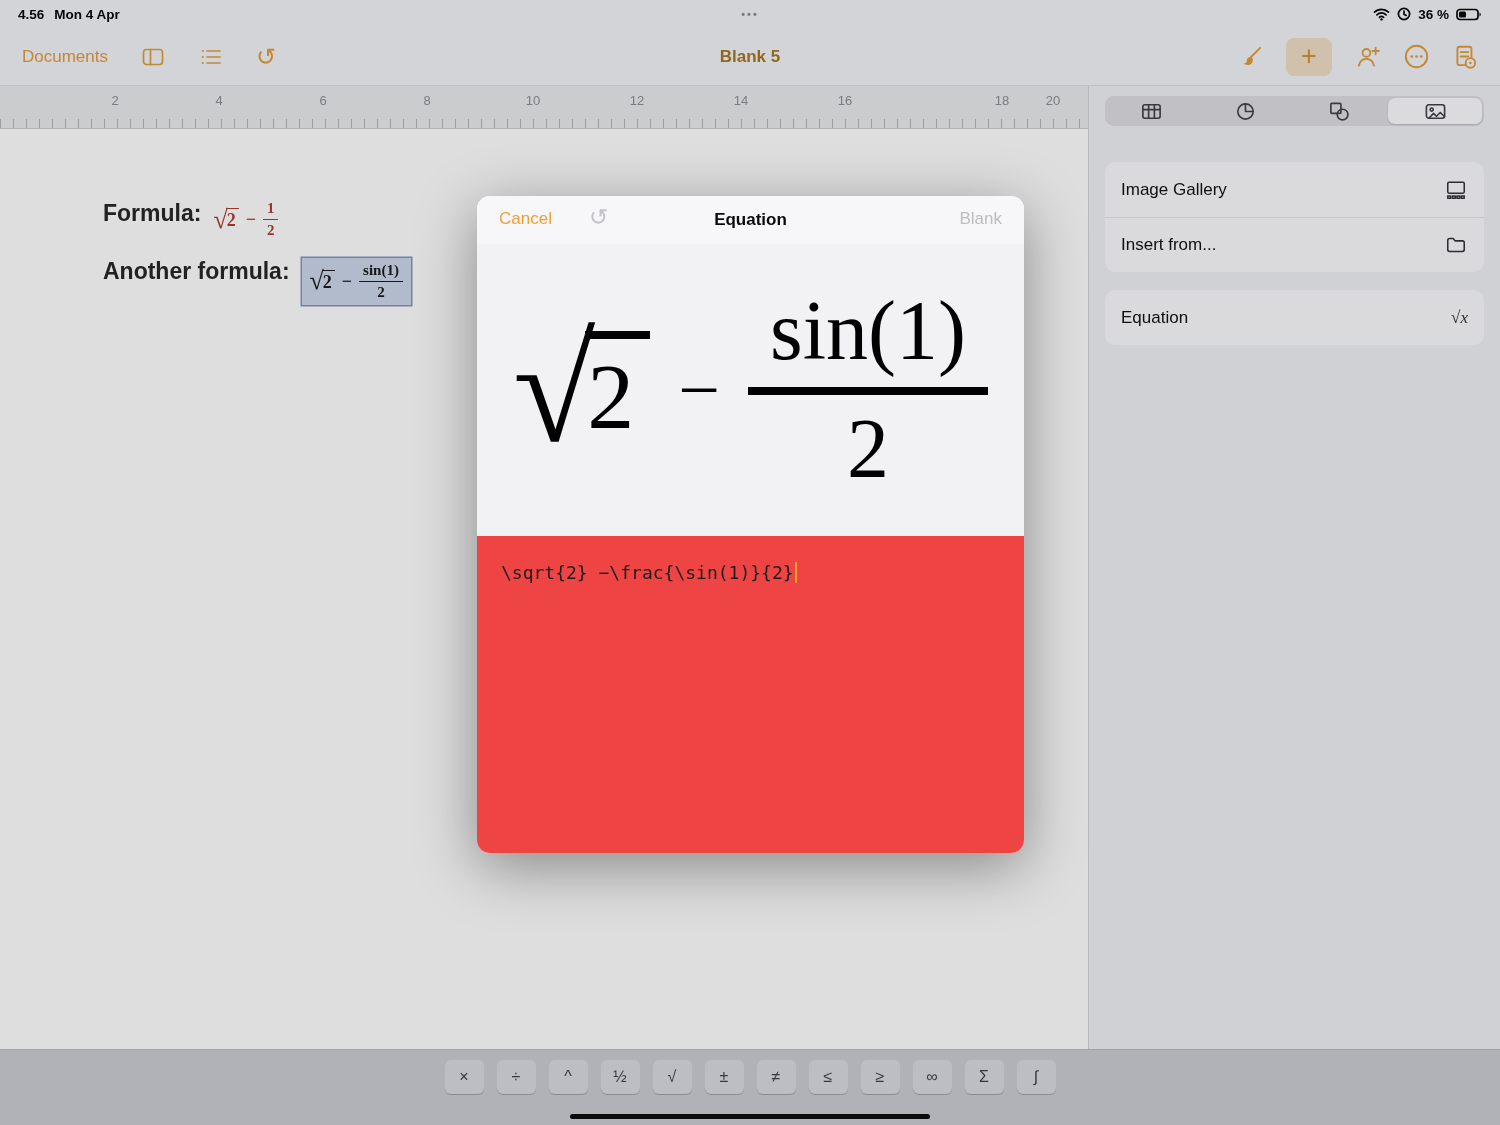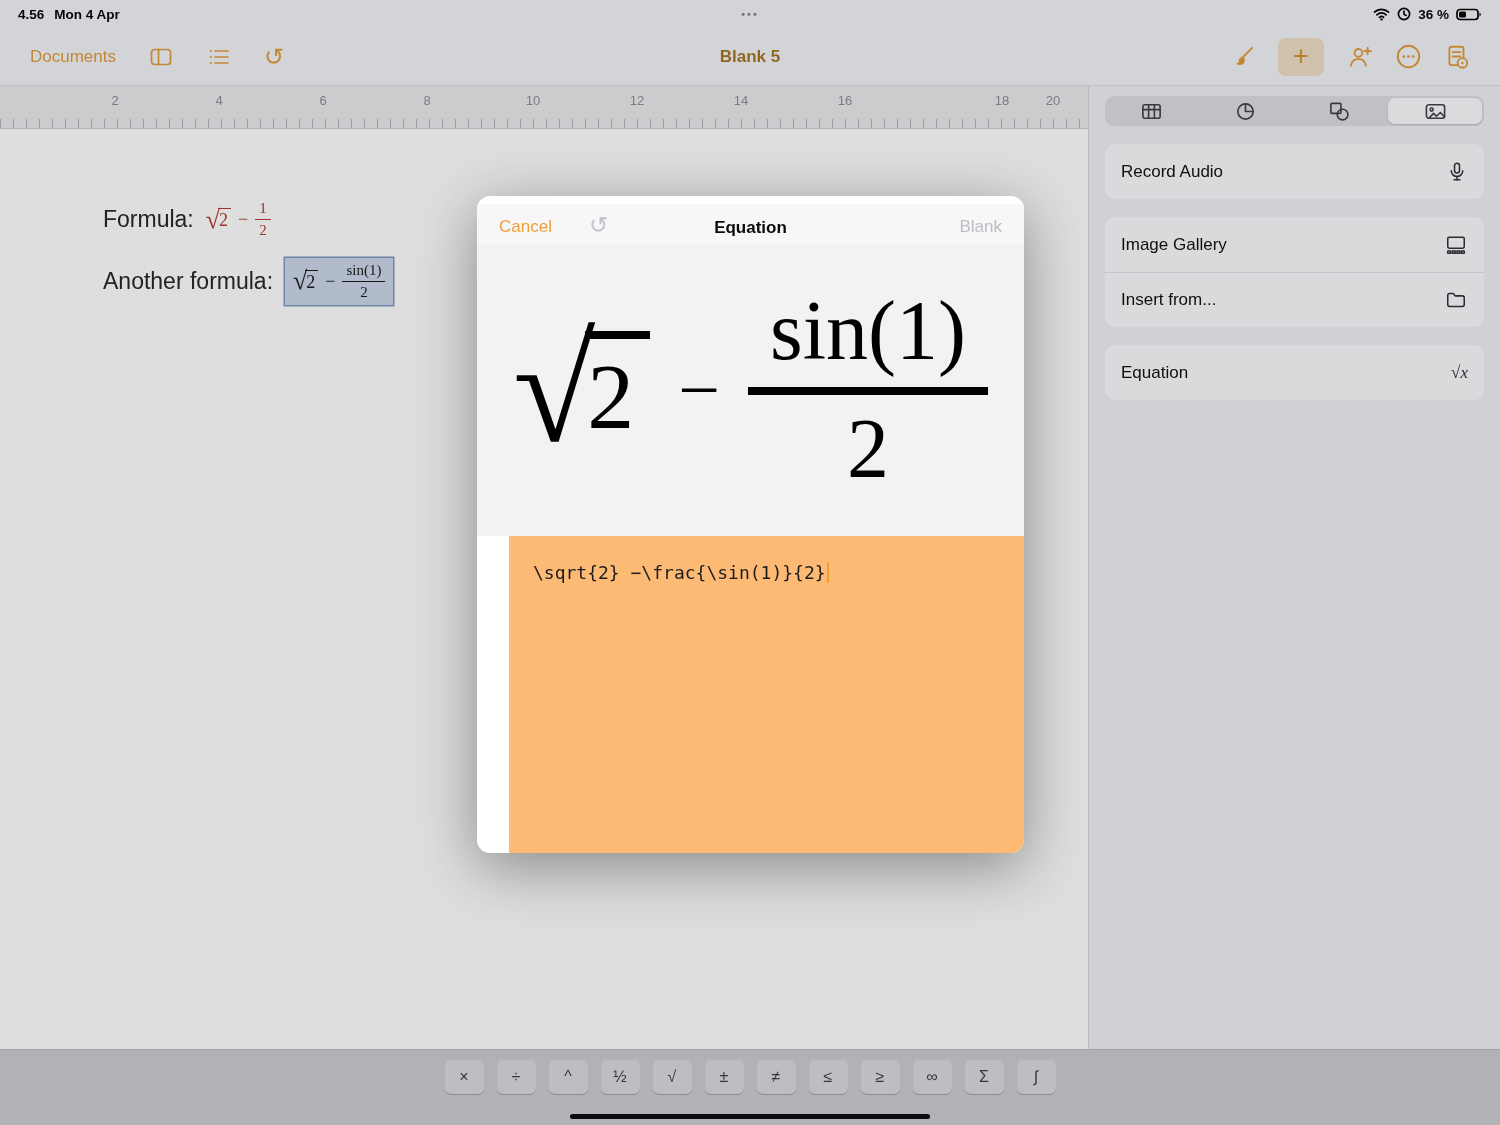--- a/index.html
+++ b/index.html
@@ -11,21 +11,21 @@
     align-items:center;justify-content:space-between;padding:0 18px;box-sizing:border-box;
     font-size:13.5px;font-weight:700;color:#000;}
   .sb-left{display:flex;gap:10px;align-items:center;}
   .sb-center{position:absolute;left:50%;transform:translateX(-50%);color:#8a8a8e;
     font-size:11px;letter-spacing:2px;font-weight:700;}
   .sb-right{display:flex;gap:7px;align-items:center;}
   .sb-right svg{display:block;}
 
   
   .toolbar{position:absolute;top:28px;left:0;right:0;height:58px;display:flex;
-    align-items:center;padding:0 30px;box-sizing:border-box;border-bottom:1px solid #dcdce0;}
+    align-items:center;padding:0 22px;box-sizing:border-box;border-bottom:1px solid #dcdce0;}
   .tb-left{display:flex;align-items:center;gap:32px;}
   .tb-docs{font-size:17px;color:#e09a38;cursor:default;}
   .tb-icon{color:#e09a38;display:flex;align-items:center;justify-content:center;}
   .tb-undo{font-size:24px;line-height:1;color:#e09a38;}
   .tb-title{position:absolute;left:50%;transform:translateX(-50%);font-size:17px;
     font-weight:700;color:#a4741f;}
   .tb-right{margin-left:auto;display:flex;align-items:center;gap:22px;}
   .plus-btn{width:46px;height:38px;border-radius:8px;background:rgba(228,160,61,0.28);
     display:flex;align-items:center;justify-content:center;font-size:27px;color:#d08f2e;
     font-weight:400;}
@@ -33,62 +33,62 @@
   
   .ruler{position:absolute;top:86px;left:0;width:1088px;height:42px;background:#e9eaec;
     border-bottom:1px solid #cdced2;}
   .ruler-ticks{position:absolute;left:0;right:0;bottom:0;height:9px;
     background:repeating-linear-gradient(to right,#b4b4b8 0 1px,transparent 1px 13px);}
   .ruler-num{position:absolute;top:7px;transform:translateX(-50%);font-size:13px;color:#8c8c90;}
 
   
   .canvas{position:absolute;top:129px;left:0;width:1088px;bottom:75px;background:#ffffff;}
   .doc-content{position:absolute;left:103px;top:200px;}
-  .doc-line{display:flex;align-items:center;gap:12px;}
+  .doc-line{display:flex;gap:12px;font-weight:bold;}
   .doc-line + .doc-line{margin-top:18px;}
   .doc-label{font-size:23px;color:#232323;}
   .inline-math{display:inline-flex;align-items:center;font-family:"Liberation Serif",serif;}
   .red{color:#b0392a;}
   .i-rad-sign{font-size:26px;line-height:1;}
   .i-rad-body{font-size:18px;line-height:1.1;border-top:1.5px solid currentColor;
     padding:2px 3px 0 1px;margin-left:-2px;}
   .i-op{font-size:18px;margin:0 7px;}
   .i-frac{display:inline-flex;flex-direction:column;align-items:center;font-size:15px;line-height:1.15;}
   .i-num{border-bottom:1.5px solid currentColor;padding:0 4px 2px;}
   .i-den{padding-top:2px;}
   .selection{background:rgba(140,165,205,0.45);box-shadow:0 0 0 1.5px #7d97bd;
     padding:4px 8px;color:#161616;}
 
   
   .dim{position:absolute;inset:0;background:rgba(35,35,40,0.15);z-index:50;pointer-events:none;}
 
   
   .dialog{position:absolute;left:477px;top:196px;width:547px;height:657px;background:#fff;
     border-radius:13px;box-shadow:0 14px 60px rgba(0,0,0,0.38);z-index:100;overflow:hidden;}
-  .dlg-header{position:absolute;top:8px;left:0;right:0;height:48px;background:#f7f7f9;}
+  .dlg-header{position:absolute;top:0;left:0;right:0;height:48px;background:#f7f7f9;}
   .dlg-cancel{position:absolute;left:22px;top:13px;font-size:17px;color:#ef9f35;}
   .dlg-undo{position:absolute;left:112px;top:10px;font-size:23px;color:#c3c3c7;line-height:1;}
   .dlg-title{position:absolute;left:0;right:0;text-align:center;line-height:48px;
     font-size:17px;font-weight:700;color:#0b0b0c;}
   .dlg-update{position:absolute;right:22px;top:13px;font-size:17px;color:#bdbdc1;}
   .eq-preview{position:absolute;top:48px;left:0;right:0;height:292px;background:#f2f2f4;
     display:flex;align-items:center;justify-content:center;
     font-family:"Liberation Serif",serif;color:#000;}
   .rad{display:flex;align-items:flex-start;}
   .rad-sign{font-size:150px;line-height:0.95;}
   .rad-body{font-size:94px;line-height:1;border-top:8px solid #000;
     padding:10px 16px 0 2px;margin-left:-10px;margin-top:12px;}
   .op{font-size:74px;margin:0 28px;align-self:center;}
   .frac{display:flex;flex-direction:column;align-items:center;align-self:center;}
   .frac-num{font-size:84px;line-height:1;padding:0 22px 14px;}
   .frac-bar{height:8px;background:#000;width:100%;}
   .frac-den{font-size:84px;line-height:1;padding-top:12px;}
-  .latex-area{position:absolute;top:340px;left:0;right:0;bottom:0;background:#fdba74;
+  .latex-area{position:absolute;top:340px;left:0;right:0;bottom:0;background:#ef4444;
     padding:26px 24px;box-sizing:border-box;font-family:"DejaVu Sans Mono",monospace;
-    font-size:18px;color:#1c1c1e;white-space:pre;margin-left:32px;}
+    font-size:18px;color:#1c1c1e;white-space:pre;}
   .caret{display:inline-block;width:2px;height:21px;background:#ef9f35;
     vertical-align:-4px;margin-left:1px;}
 
   
   .sidepanel{position:absolute;left:1088px;right:0;top:86px;bottom:75px;background:#eef0f2;
     border-left:1px solid #d4d4d8;padding:10px 16px;box-sizing:border-box;}
   .segmented{height:30px;background:#dcdce1;border-radius:9px;display:flex;}
   .seg{flex:1;display:flex;align-items:center;justify-content:center;color:#3e3e44;}
   .seg.selected{background:#fcfcfd;border-radius:7px;margin:2px;
     box-shadow:0 1px 2px rgba(0,0,0,0.14);}
@@ -273,31 +273,20 @@
       <div class="seg selected">
         <svg width="23" height="23" viewBox="0 0 24 24">
             <rect x="2.5" y="5" width="19" height="14" rx="2.5"></rect>
             <circle cx="8" cy="10" r="1.6"></circle>
             <path d="M5 19l5-5 3 3 4-4 4.5 4.5"></path>
           </svg>
       </div>
     </div>
 
     <div class="group">
-      <div class="row">
-        <span class="row-label">Record Audio</span>
-        <span class="row-icon">
-          <svg width="22" height="22" viewBox="0 0 24 24">
-              <rect x="9.3" y="2.5" width="5.4" height="10.5" rx="2.7"></rect>
-              <path d="M5.8 10.8a6.2 6.2 0 0 0 12.4 0"></path>
-              <line x1="12" y1="17" x2="12" y2="20.5"></line>
-              <line x1="8.8" y1="20.5" x2="15.2" y2="20.5"></line>
-            </svg>
-        </span>
-      </div>
     </div>
 
     <div class="group">
       <div class="row">
         <span class="row-label">Image Gallery</span>
         <span class="row-icon">
           <svg width="24" height="22" viewBox="0 0 24 24">
               <rect x="3" y="3.5" width="18" height="12" rx="1.5"></rect>
               <rect x="3" y="18.5" width="3.2" height="2.6"></rect>
               <rect x="8" y="18.5" width="3.2" height="2.6"></rect>

